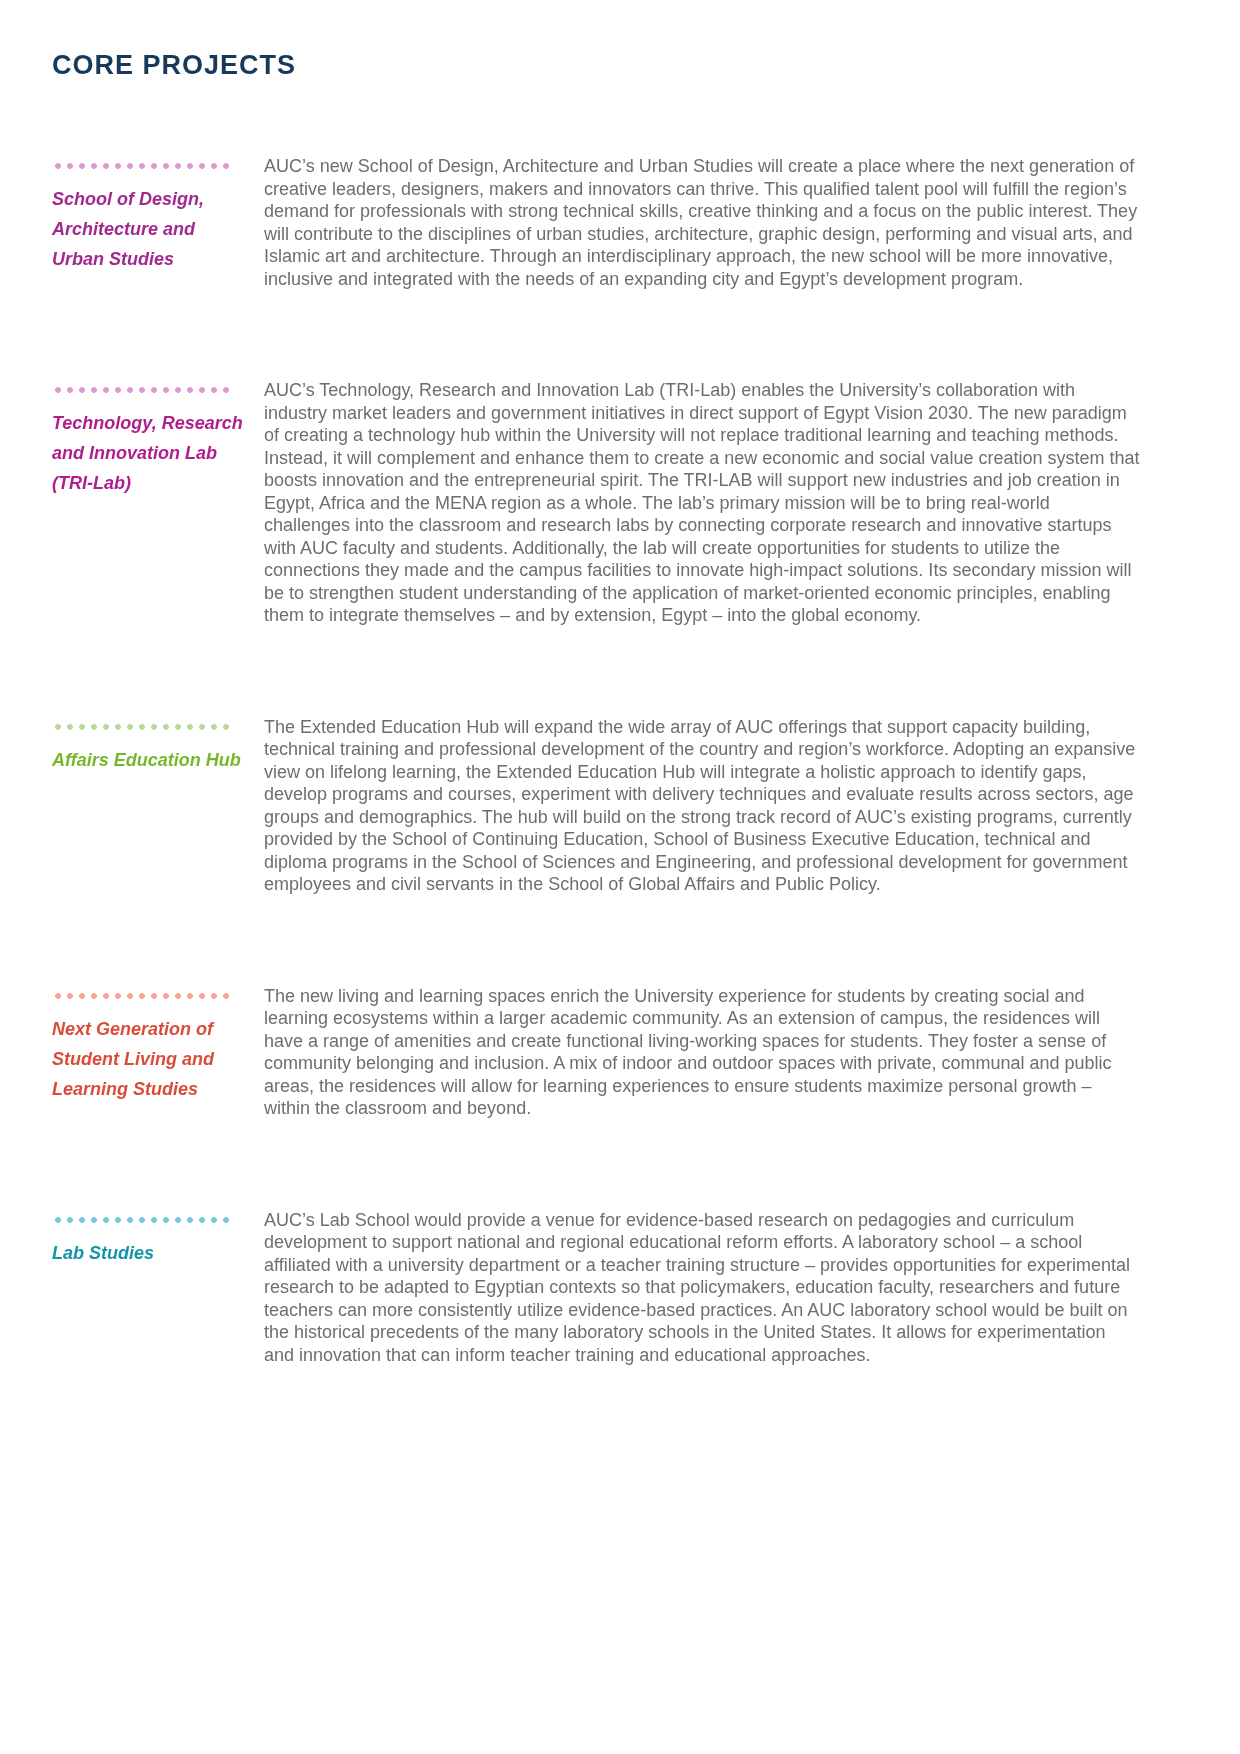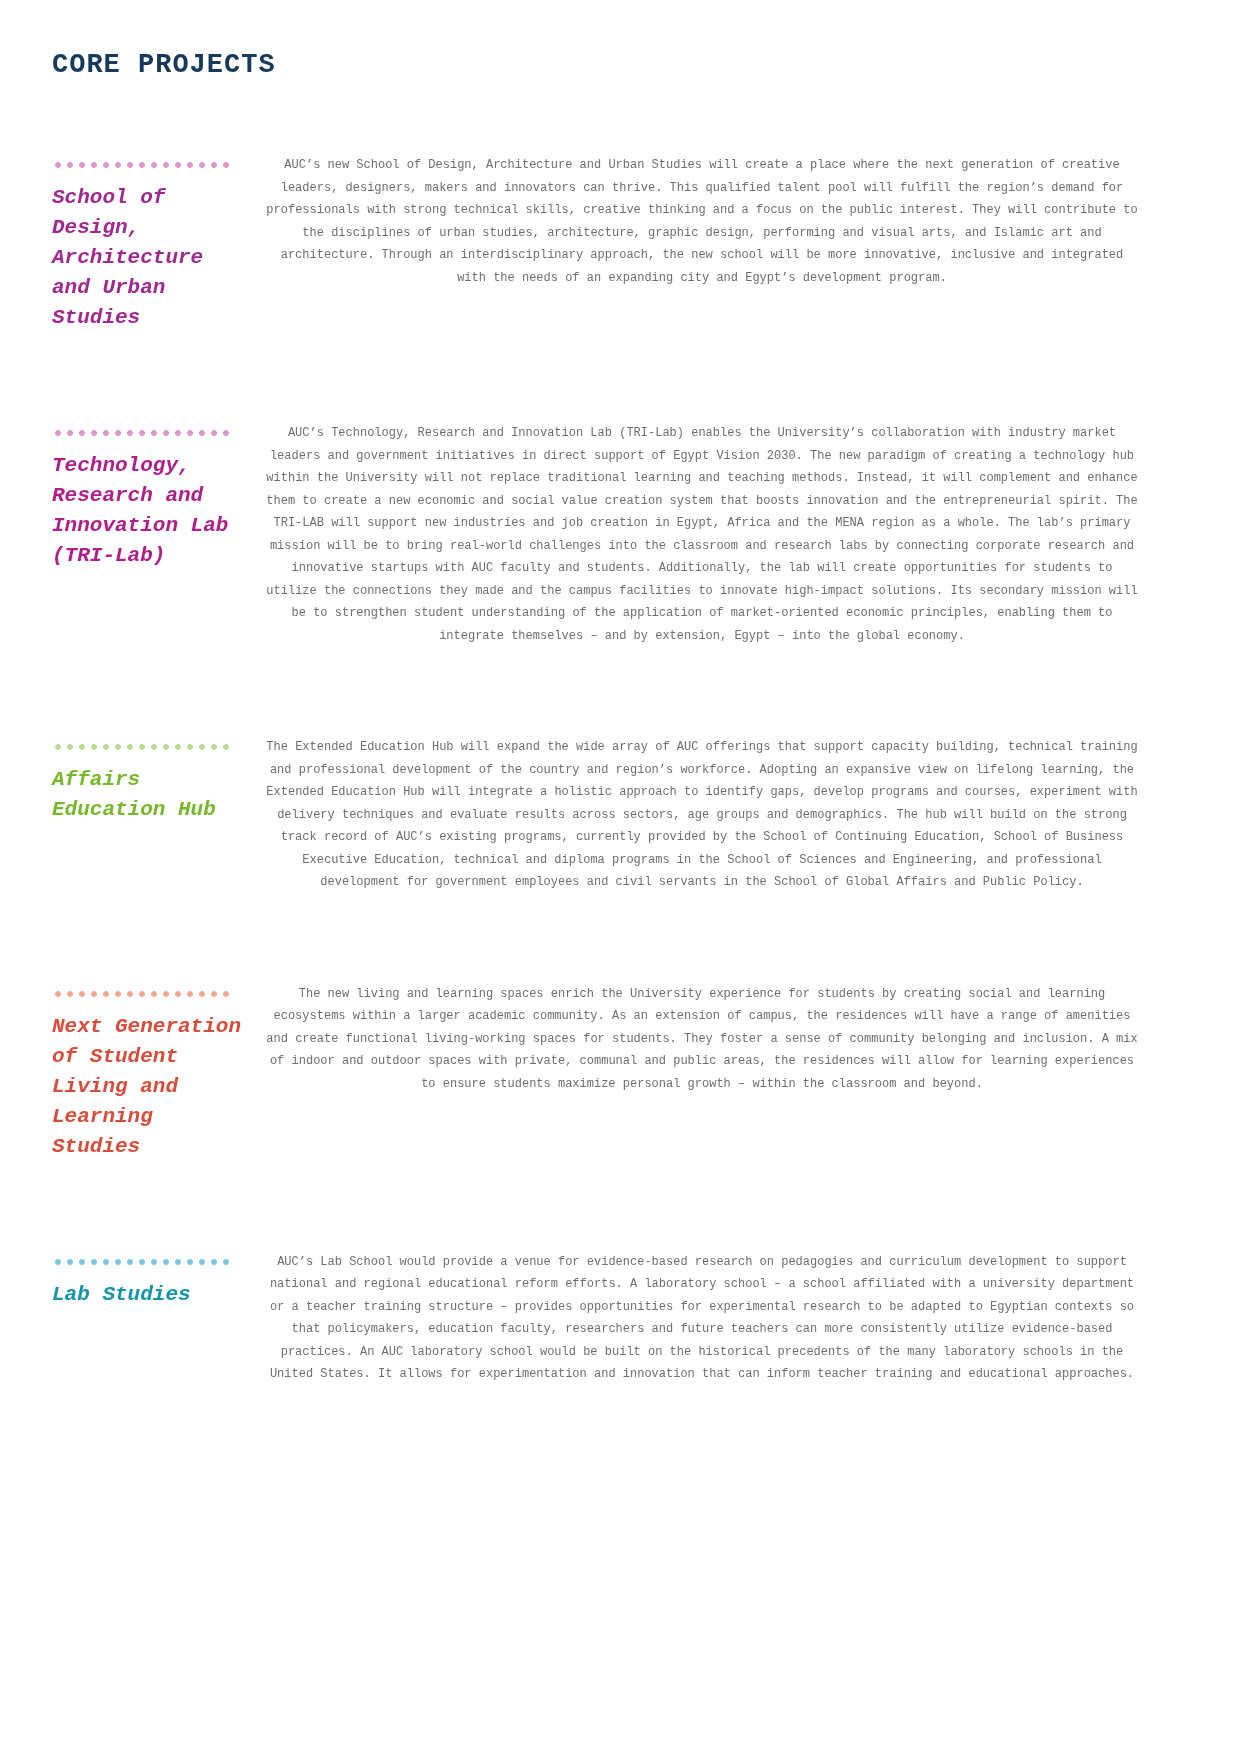--- a/index.html
+++ b/index.html
@@ -3,21 +3,21 @@
 <meta charset="utf-8">
 <style>
   * { margin: 0; padding: 0; box-sizing: border-box; }
   html, body { background: #ffffff; }
   .page {
     position: relative;
     width: 1240px;
     height: 1754px;
     margin: 0 auto;
     background: var(--background, #ffffff);
-    font-family: Liberation Mono, monospace;
+    font-family: Liberation Sans, sans-serif;
     padding: 50px 100px 0 52px;
     overflow: hidden;
   }
   .page-title {
     color: var(--title_color, #17395b);
     font-size: 27px;
     font-weight: 700;
     letter-spacing: 1px;
     margin-bottom: 74px;
   }
@@ -36,31 +36,30 @@
     margin-top: 8px;
     background-image: radial-gradient(circle, var(--dot-color) 2.6px, transparent 3.1px);
     background-size: 12px 6px;
     background-repeat: repeat-x;
     background-position: left center;
   }
   .section-heading {
     color: var(--heading-color);
     font-style: italic;
     font-weight: 700;
-    font-size: 21px;
+    font-size: 18px;
     line-height: 30px;
     margin-top: 15px;
     max-width: 200px;
   }
   .section-body {
     flex: 1;
     color: var(--body_color, #6d6e71);
-    font-size: 12px;
+    font-size: 18px;
     line-height: 22.5px;
-    text-align: center;
   }
 </style>
 </head>
 <body>
 
 <main class="page">
 
   <h1 class="page-title">CORE PROJECTS</h1>
 
   <section class="project" style="--heading-color: #a1288f; --dot-color: #e195ce;">

